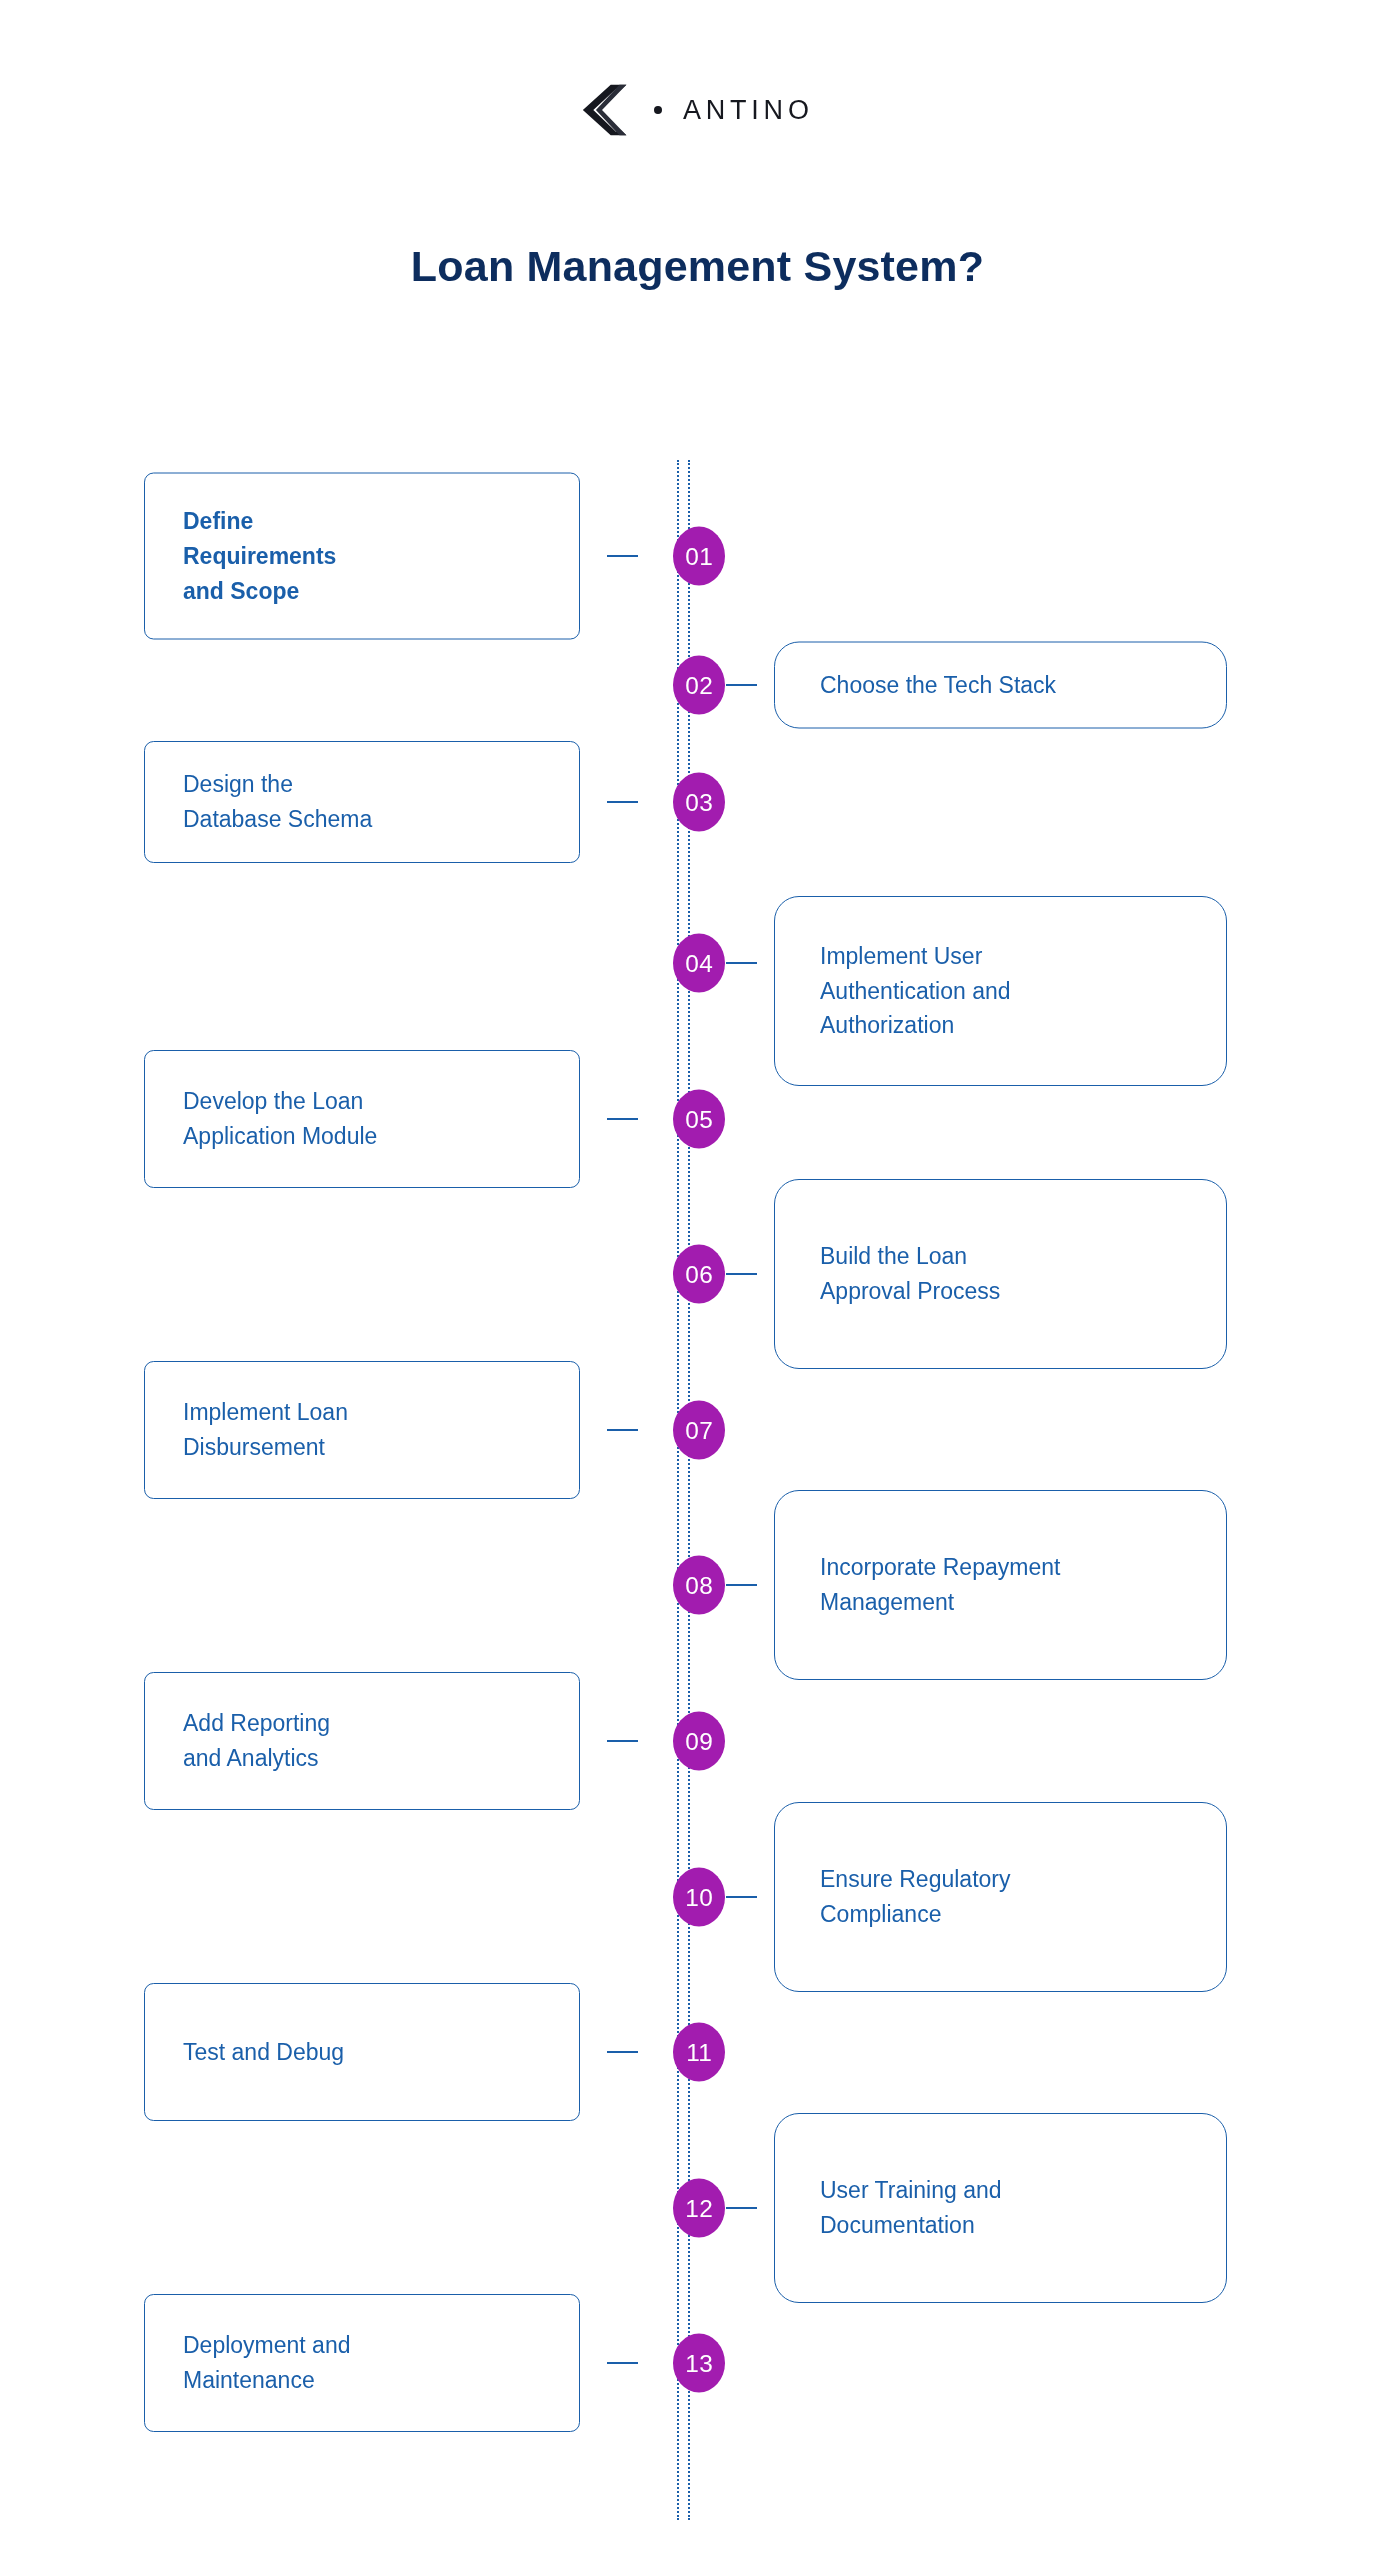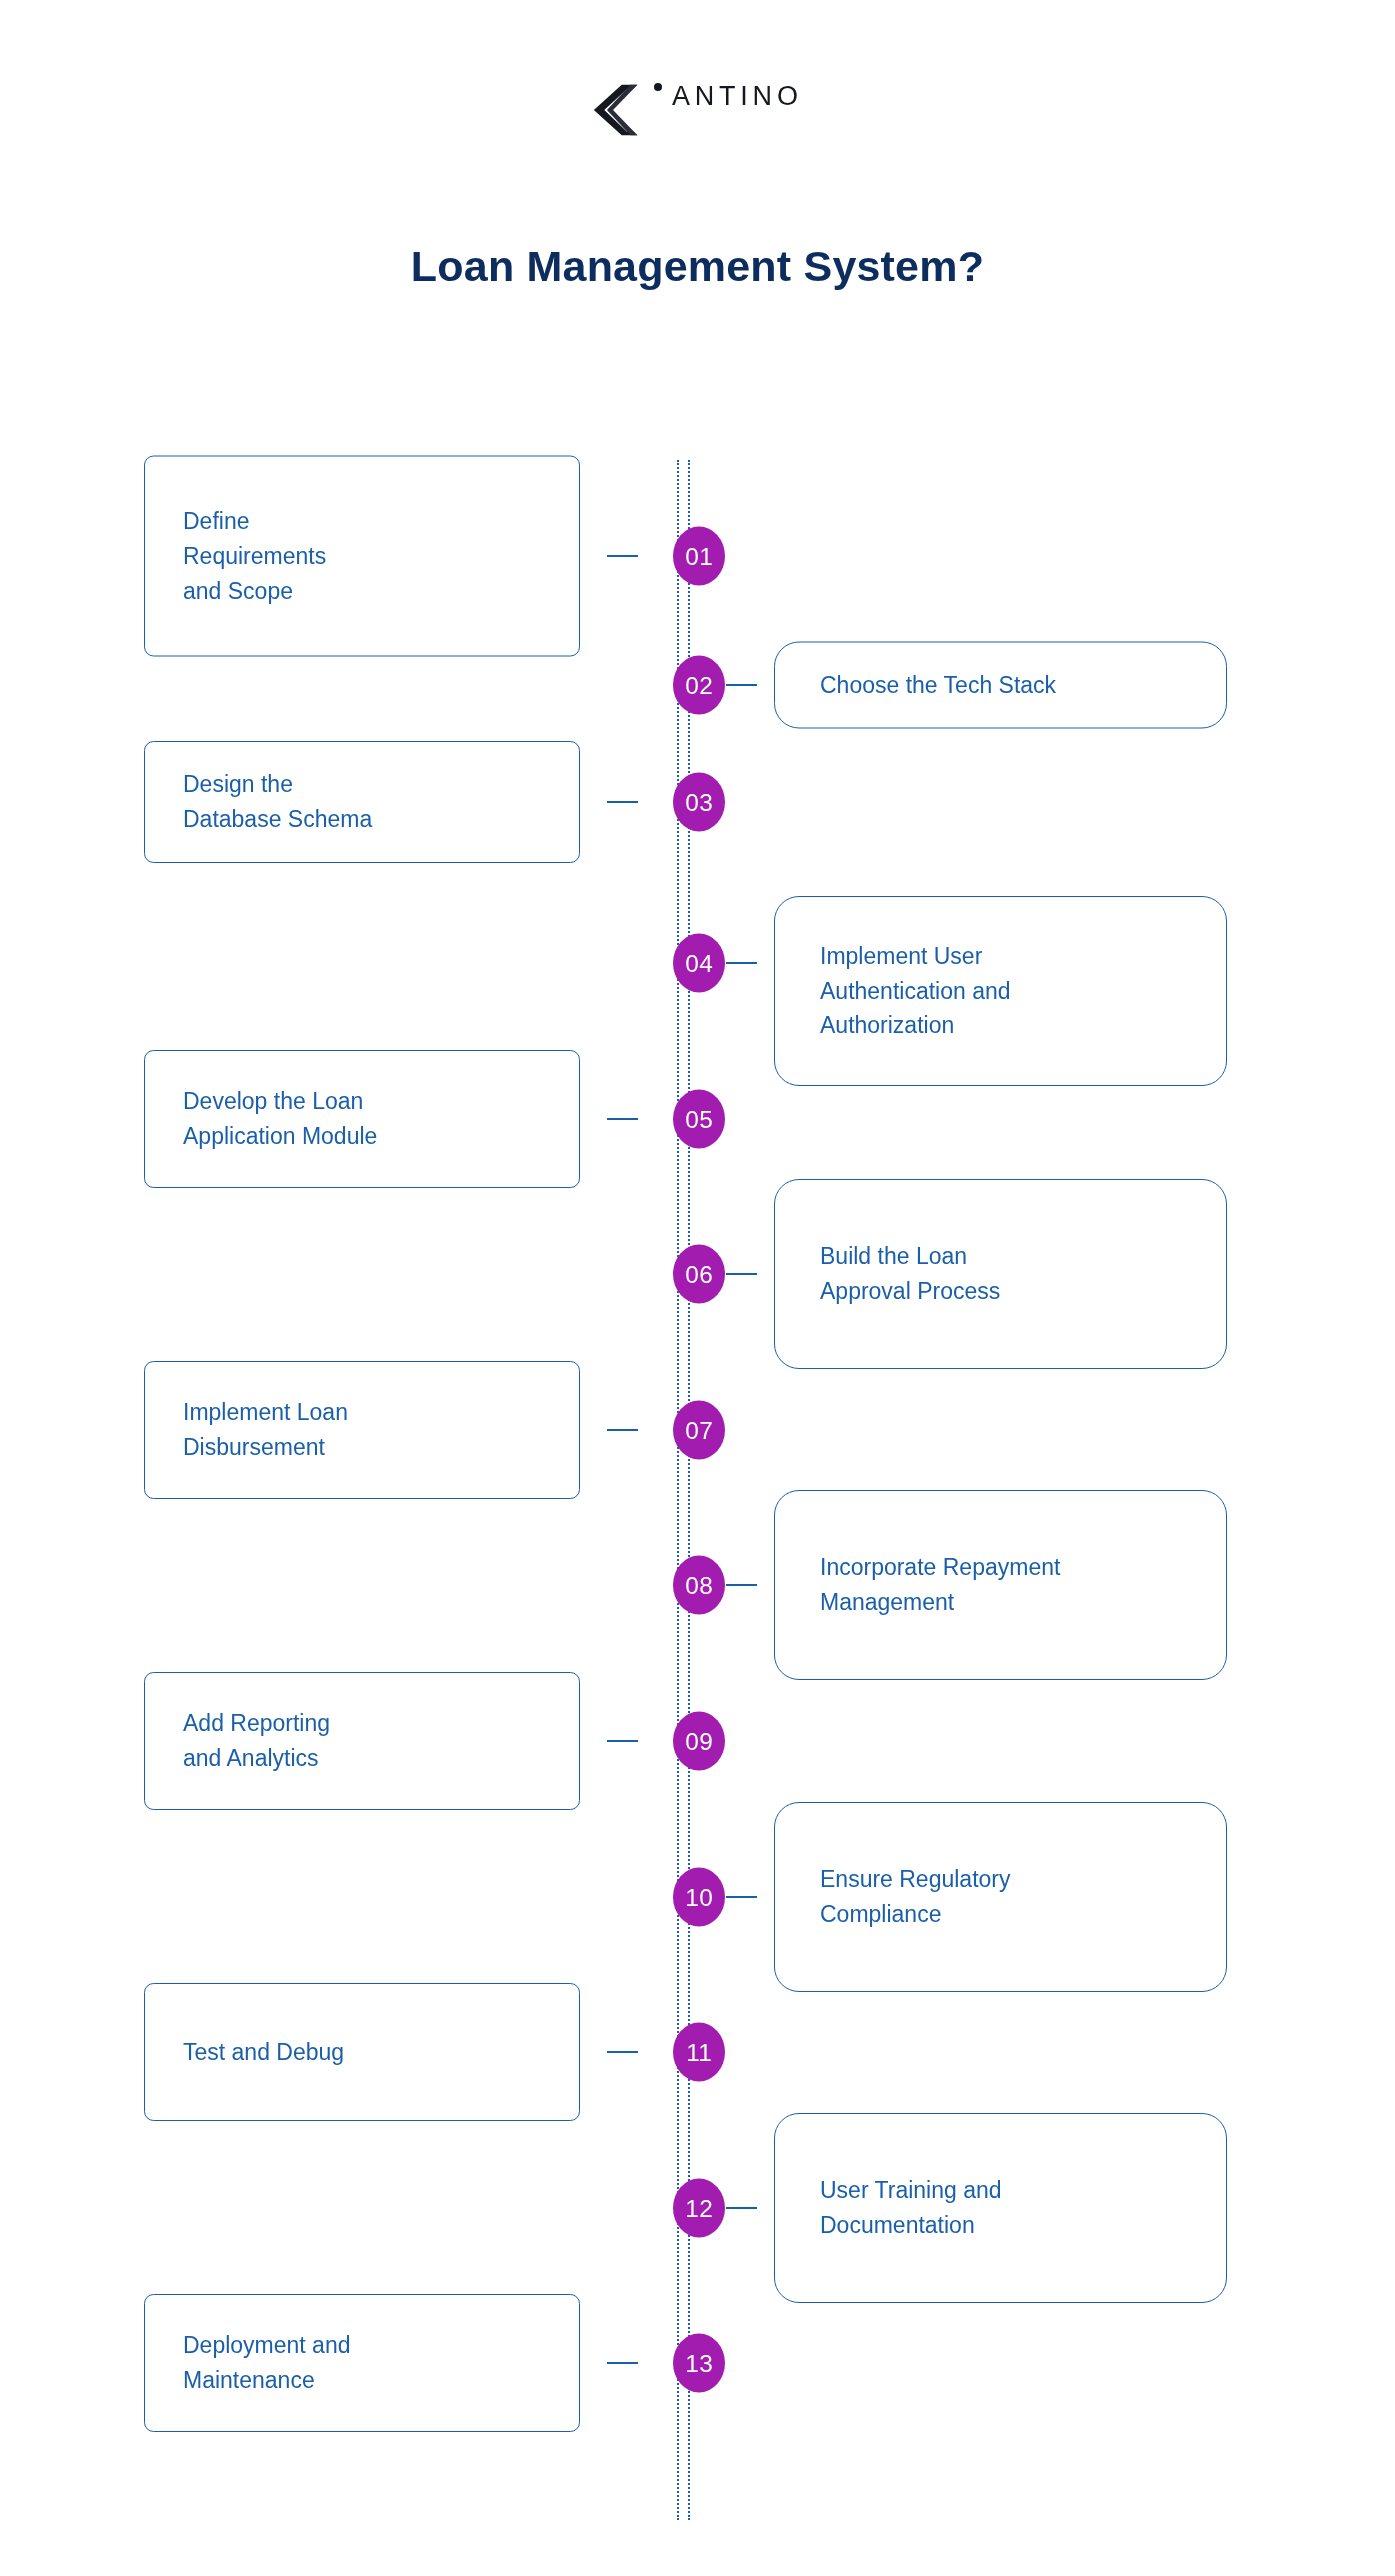--- a/index.html
+++ b/index.html
@@ -17,22 +17,23 @@
     -webkit-font-smoothing: antialiased;
   }
 
   
   .brand {
     position: absolute;
     top: 83px;
     left: 0;
     width: 1395px;
     display: flex;
+    align-items: center;
     justify-content: center;
-    gap: 8px;
+    gap: 19px;
   }
   .brand-mark {
     width: 49px;
     height: 54px;
     display: block;
     flex: 0 0 auto;
   }
   .brand-dot {
     width: 7.8px;
     height: 7.8px;
@@ -181,21 +182,21 @@
 <div class="title-block">
   <div class="title-line2">Loan Management System?</div>
 </div>
 
 <div class="timeline">
   <div class="rail left"></div>
   <div class="rail right"></div>
   <div id="steps-root">
       <div class="step" style="top: 556px;">
         <div class="stub to-left"></div>
-        <div class="card left" style="width: 436px; height: 201px;">
+        <div class="card left" style="width: 436px; height: 167px; font-weight: bold;">
           <div class="card-text">Define
 Requirements
 and Scope</div>
         </div>
         <div class="badge">
           <span>01</span>
         </div>
       </div>
       <div class="step" style="top: 685px;">
         <div class="stub to-right"></div>

